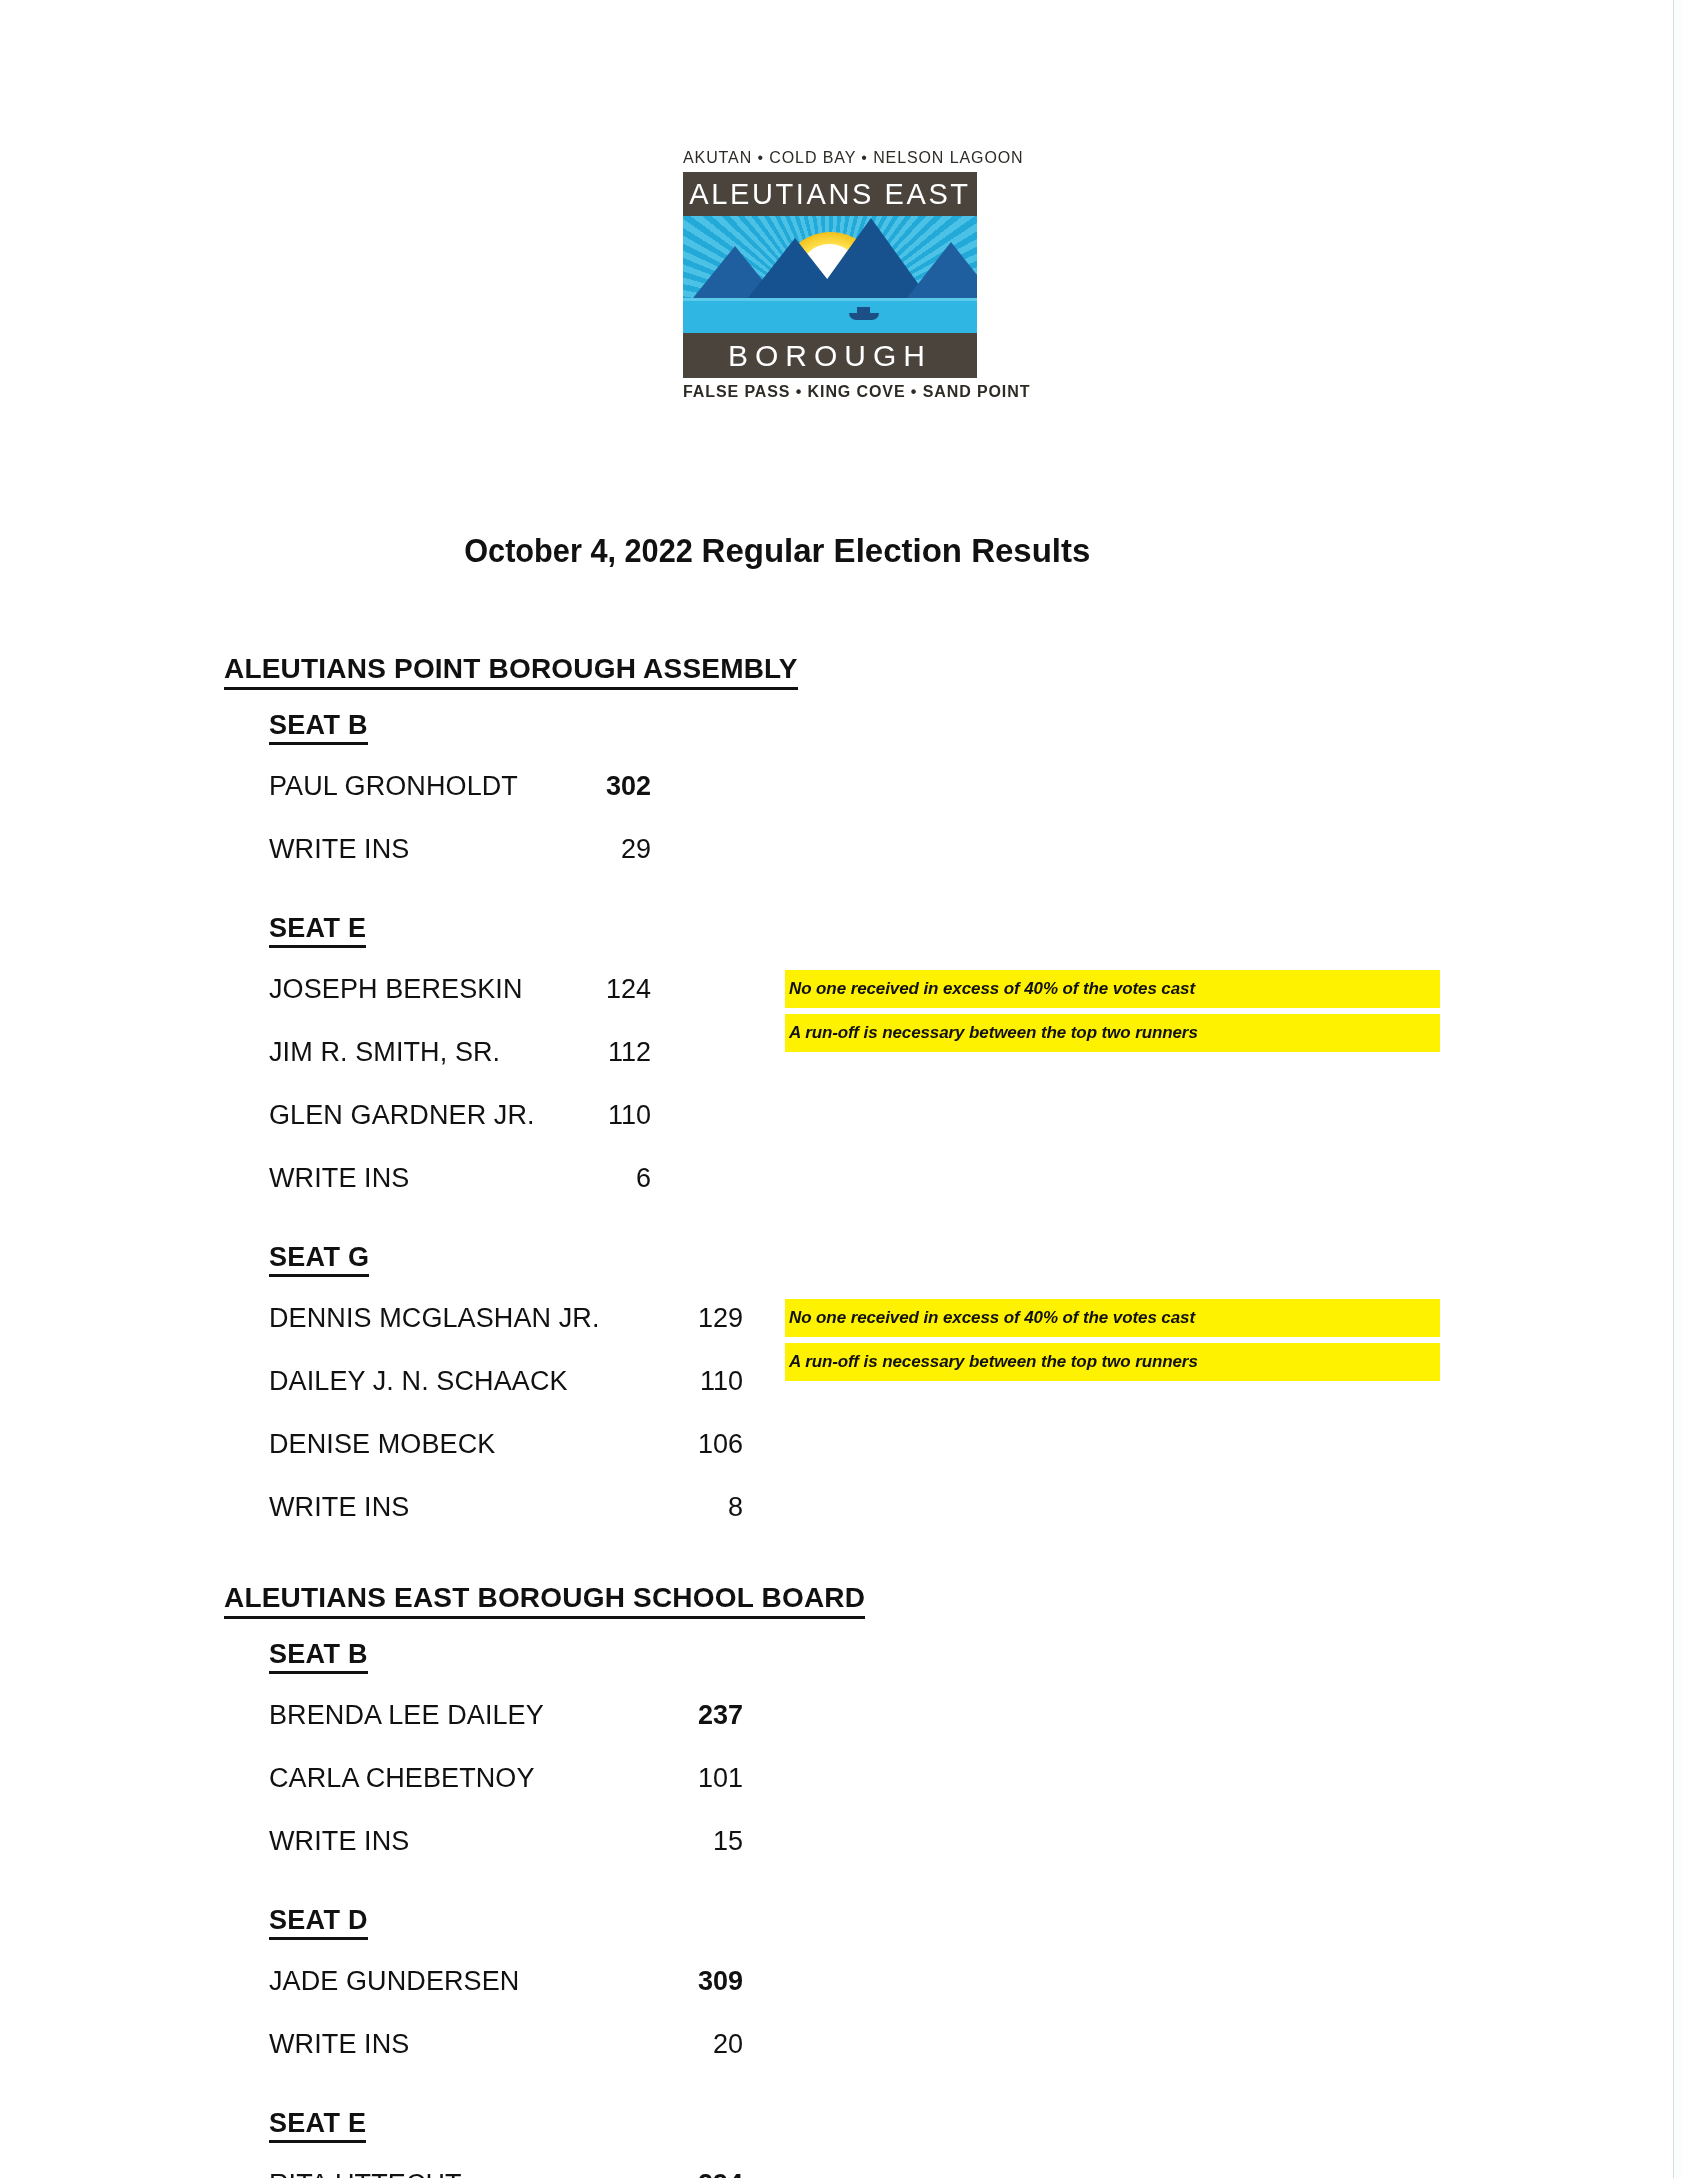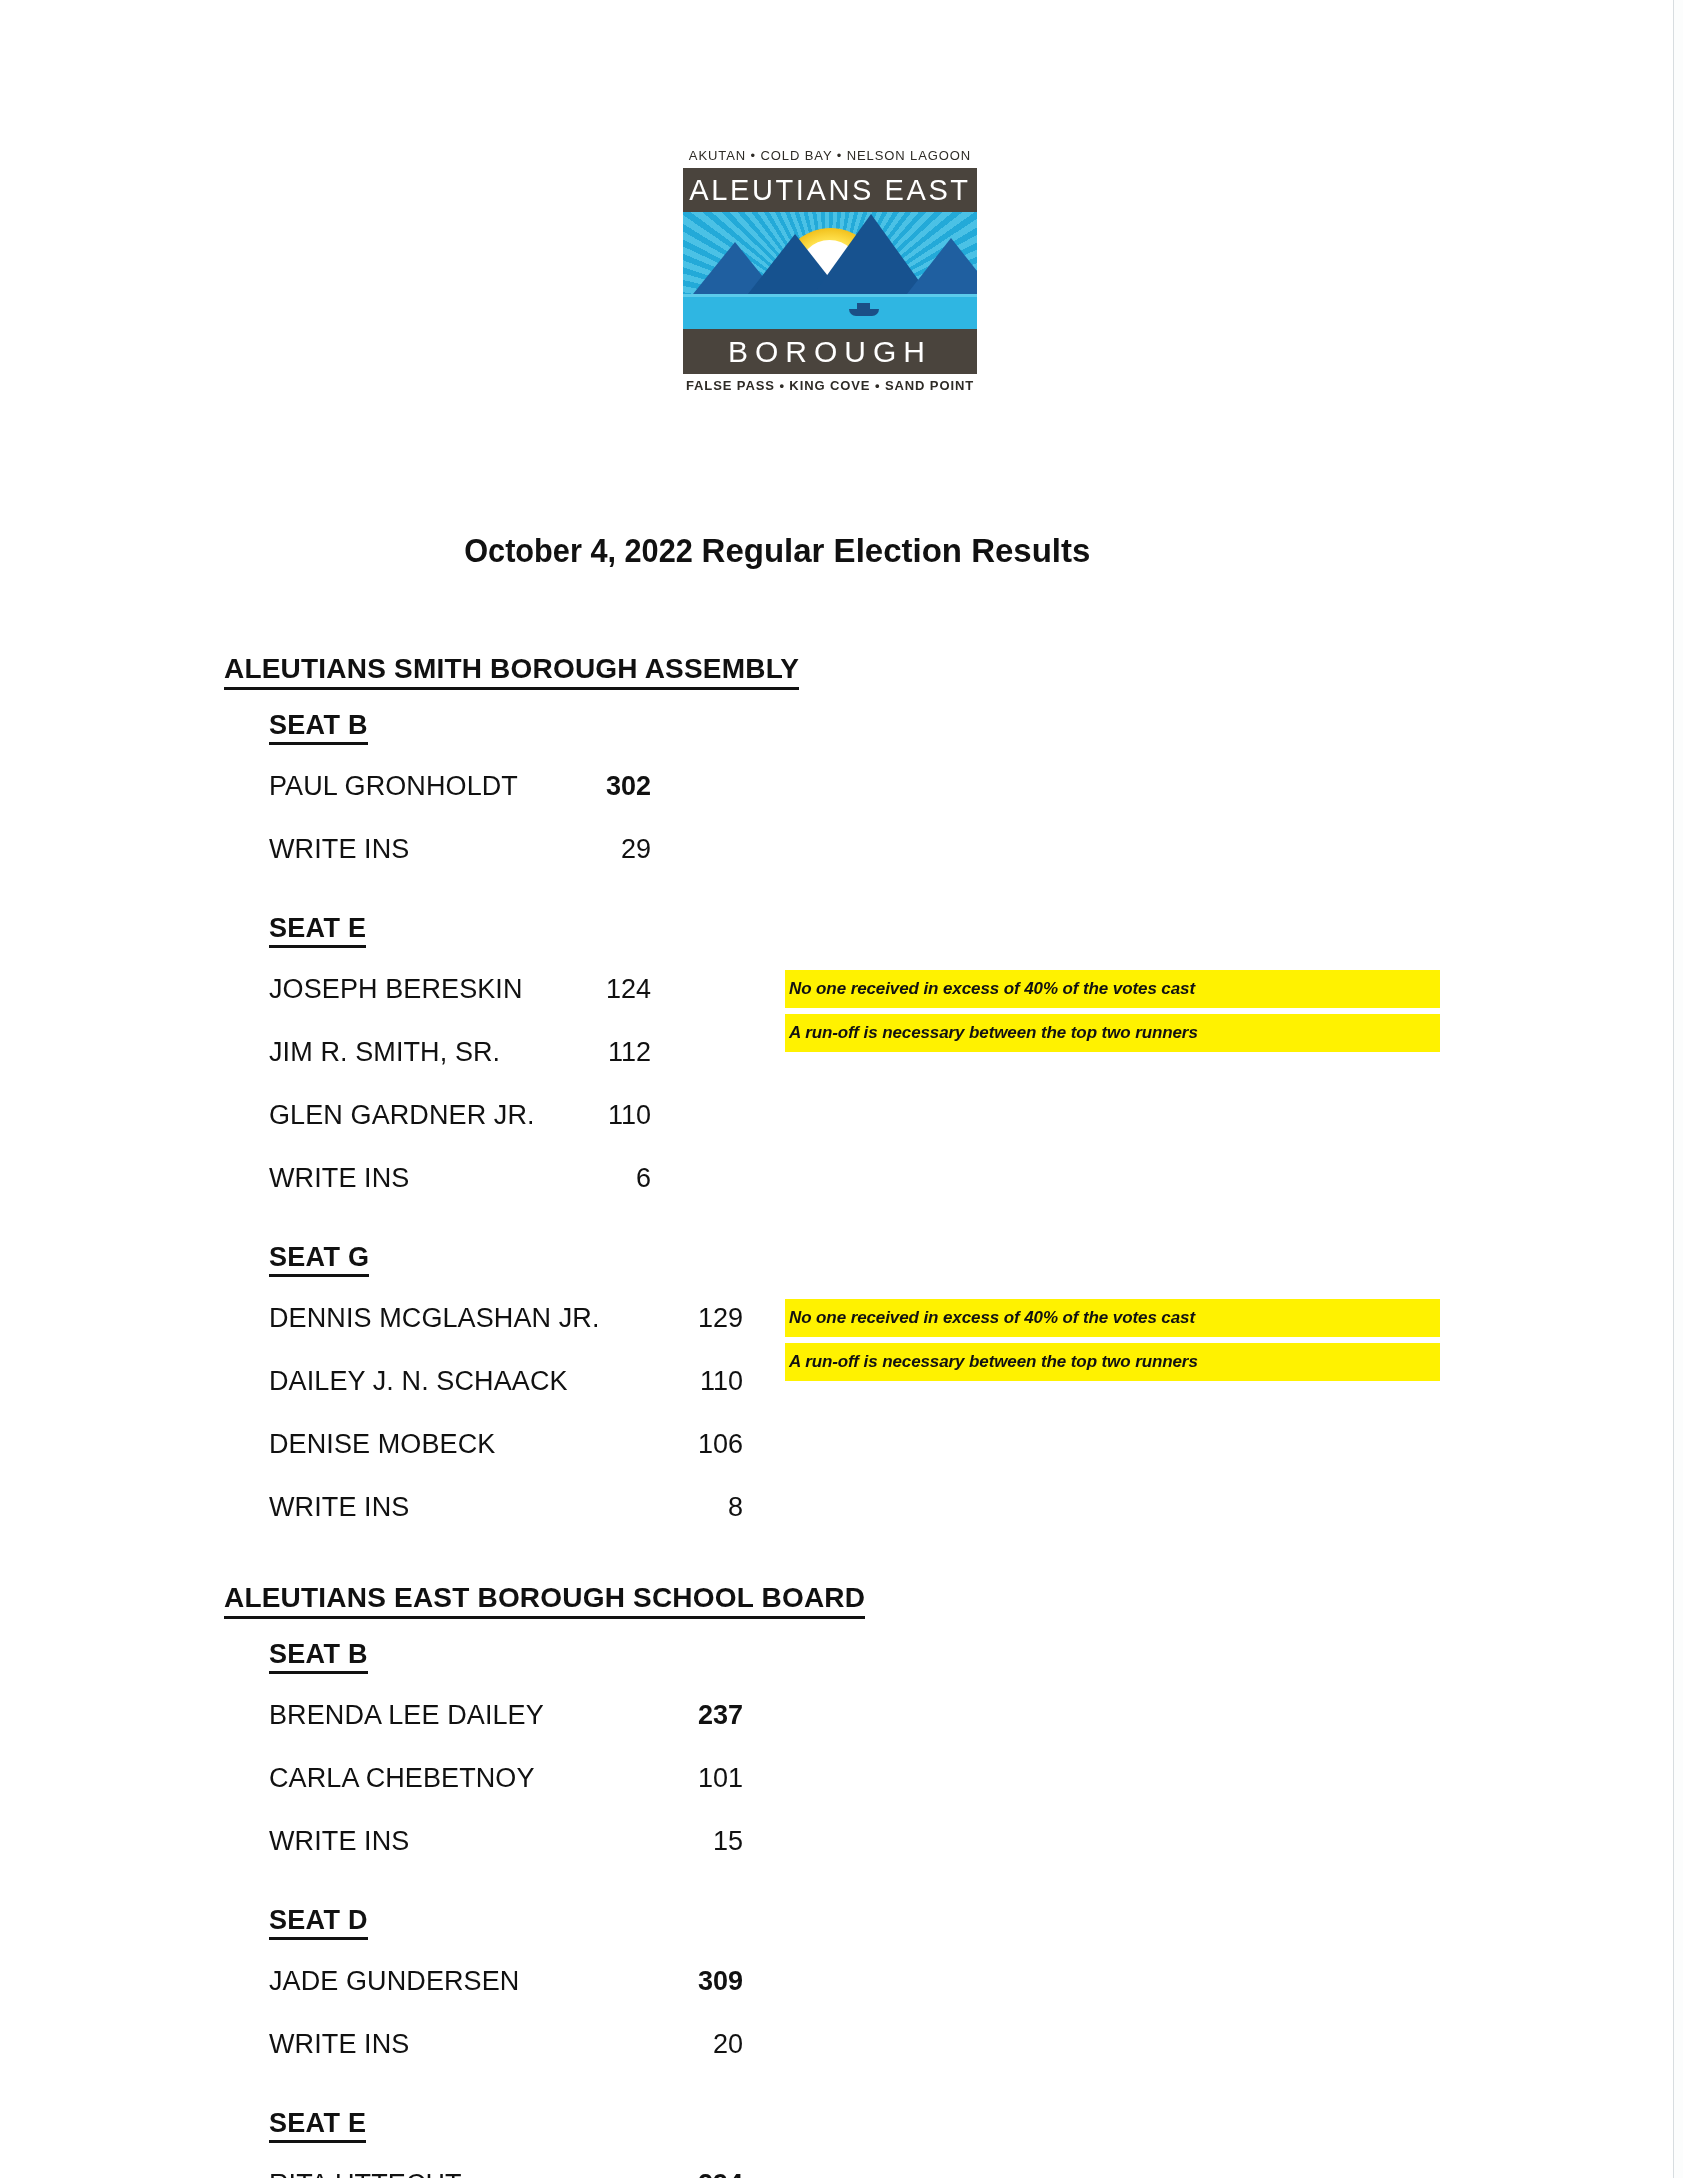--- a/index.html
+++ b/index.html
@@ -38,21 +38,21 @@
 
   
   .logo {
     position: absolute;
     left: 683px;
     top: 149px;
     width: 294px;
   }
   .logo-tagline {
     font-family: "Liberation Sans", sans-serif;
-    font-size: 13px;
+    font-size: 16px;
     letter-spacing: 0.9px;
     color: #2e2b26;
     text-align: center;
     white-space: nowrap;
     line-height: 1.1;
   }
   .logo-tagline.top { margin-bottom: 5px; }
   .logo-tagline.bottom { margin-top: 5px; font-weight: bold; }
   .logo-band {
     background: #4a443d;
@@ -261,21 +261,21 @@
       <div class="sea"></div>
       <div class="boat"></div>
     </div>
     <div class="logo-band lower">BOROUGH</div>
     <div class="logo-tagline bottom">FALSE PASS  •  KING COVE  •  SAND POINT</div>
   </div>
 
   <h1 class="doc-title"><span class="date-part">October 4, 2022</span><span> Regular Election Results</span></h1>
 
   <div class="results">
-      <div class="section"><div class="section-title">ALEUTIANS SMITH BOROUGH ASSEMBLY</div><div class="seat"><div class="seat-title">SEAT B</div><div class="rows col-a">
+      <div class="section"><div class="section-title">ALEUTIANS POINT BOROUGH ASSEMBLY</div><div class="seat"><div class="seat-title">SEAT B</div><div class="rows col-a">
             <div class="row">
               <span class="cand-name">PAUL GRONHOLDT</span>
               <span class="cand-votes bold">302</span>
             </div>
             <div class="row">
               <span class="cand-name">WRITE INS</span>
               <span class="cand-votes">29</span>
             </div>
           </div></div><div class="seat"><div class="seat-title">SEAT E</div><div class="rows col-a" style="position: relative;">
             <div class="row">

